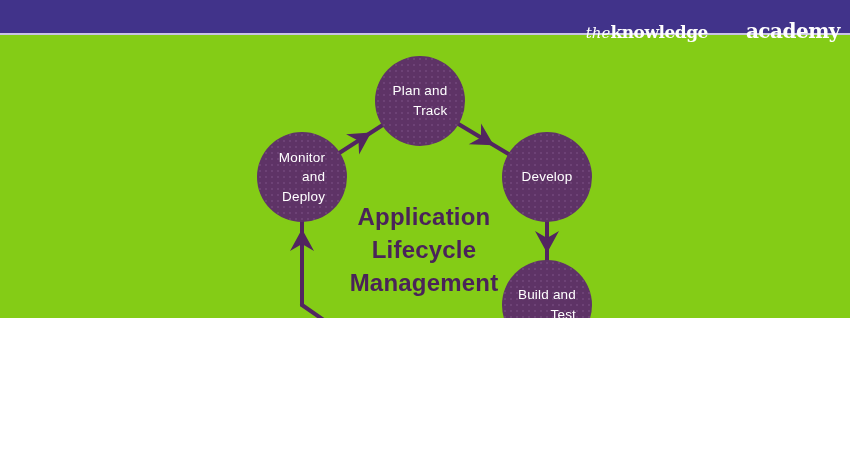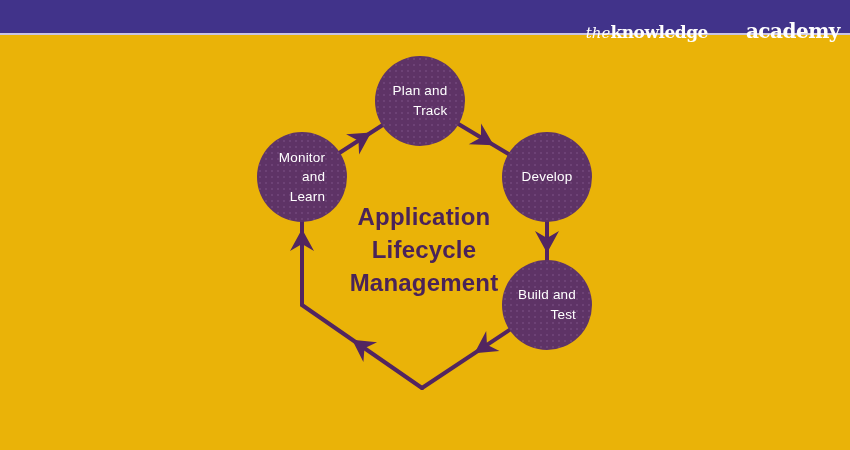--- a/index.html
+++ b/index.html
@@ -1,17 +1,17 @@
 <!DOCTYPE html>
 <html><head>
 <meta charset="utf-8">
 <style>
   html,body{margin:0;padding:0;background:#fff;}
   .stage{
-    position:relative;width:850px;height:450px;background:#eab308;
+    position:relative;width:850px;height:318px;background:#84cc16;
     font-family:"Liberation Sans",sans-serif;overflow:hidden;
   }
   
   .header{
     position:absolute;left:0;top:0;width:850px;height:33px;
     background:#41338A;border-bottom:2px solid #C9C4E2;
     display:flex;align-items:center;justify-content:flex-end;
     box-sizing:content-box;
   }
   .logo{
@@ -82,20 +82,20 @@
   <div class="node" style="left:502px;top:132px">
     <span class="node-label">Develop</span>
   </div>
   <div class="node" style="left:502px;top:260px">
     <span class="node-label">Build and
 Test</span>
   </div>
   <div class="node" style="left:257px;top:132px">
     <span class="node-label">Monitor
 and
-Learn</span>
+Deploy</span>
   </div>
 
   <div class="center-title">Application
 Lifecycle
 Management</div>
 
 </div>
 
 </body></html>

